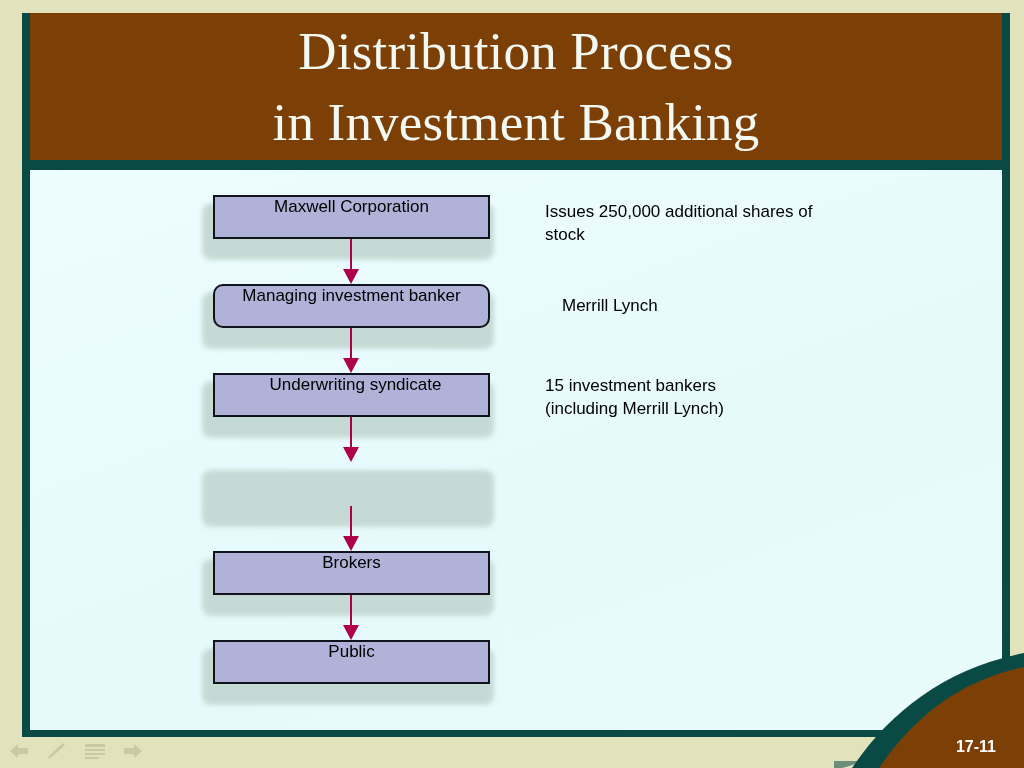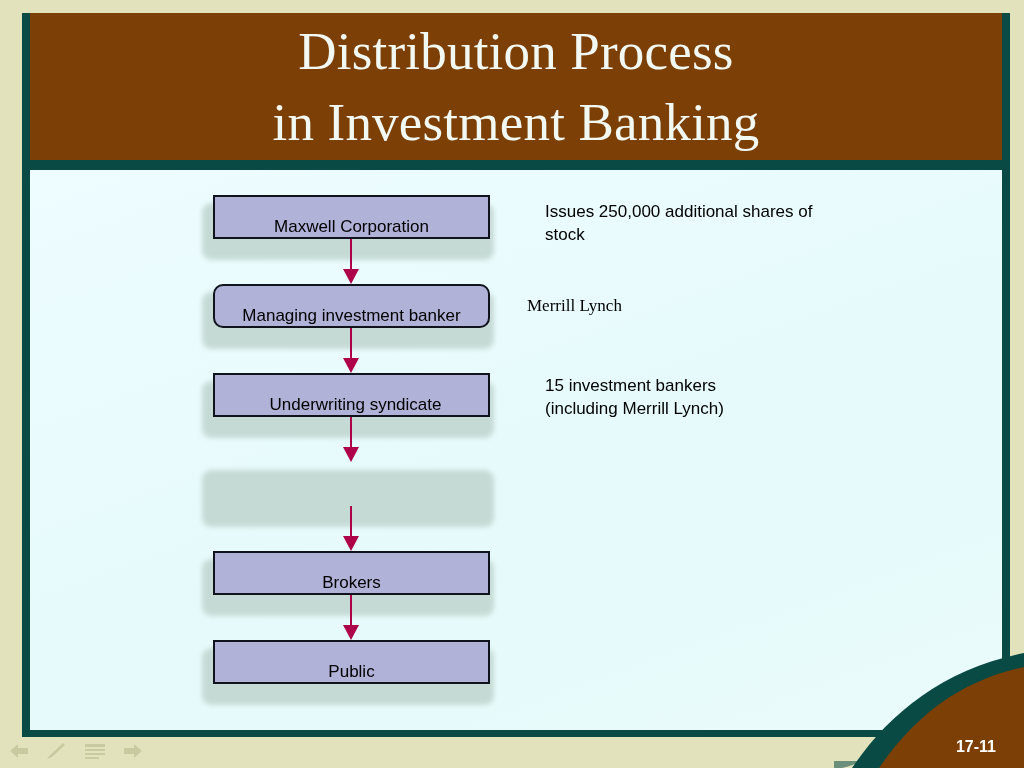--- a/index.html
+++ b/index.html
@@ -75,21 +75,21 @@
 
   
   .flow-box {
     position: absolute;
     width: 277px;
     height: 44px;
     background: #b1b2d8;
     border: 2px solid #10121c;
     box-sizing: border-box;
     display: flex;
-    align-items: flex-end;
+    align-items: flex-start;
     justify-content: center;
     color: #000000;
     font-size: 17px;
     font-family: "Liberation Sans", sans-serif;
     z-index: 3;
   }
   .flow-shadow {
     position: absolute;
     width: 292px;
     height: 57px;
@@ -229,21 +229,21 @@
       <div class="shaft" style="height:30px;"></div>
       <div class="head" style="top:30px;"></div>
     </div>
     <div class="arrow" style="left:313px; top:425px; height:45px;">
       <div class="shaft" style="height:30px;"></div>
       <div class="head" style="top:30px;"></div>
     </div>
 
     <div class="note" style="left:515px; top:31px; width:340px;">Issues 250,000 additional shares of
 stock</div>
-    <div class="note" style="left:497px; top:125px; width:340px;font-family:Liberation Serif, serif;">Merrill Lynch</div>
+    <div class="note" style="left:532px; top:125px; width:340px;">Merrill Lynch</div>
     <div class="note" style="left:515px; top:205px; width:340px;">15 investment bankers
 (including Merrill Lynch)</div>
   </div>
 
   <div id="corner">
     <svg width="190" height="115" viewBox="0 0 190 115">
       <path d="M190,0 L190,115 L18,115 C55,60 110,16 190,0 Z" fill="#0a4a45"></path>
       <path d="M190,14 L190,115 L45,115 C80,64 125,28 190,14 Z" fill="#7c3f05"></path>
       <path d="M0,108 L28,108 C22,111 16,113 8,115 L0,115 Z" fill="#0a4a45" opacity="0.55"></path>
     </svg>

